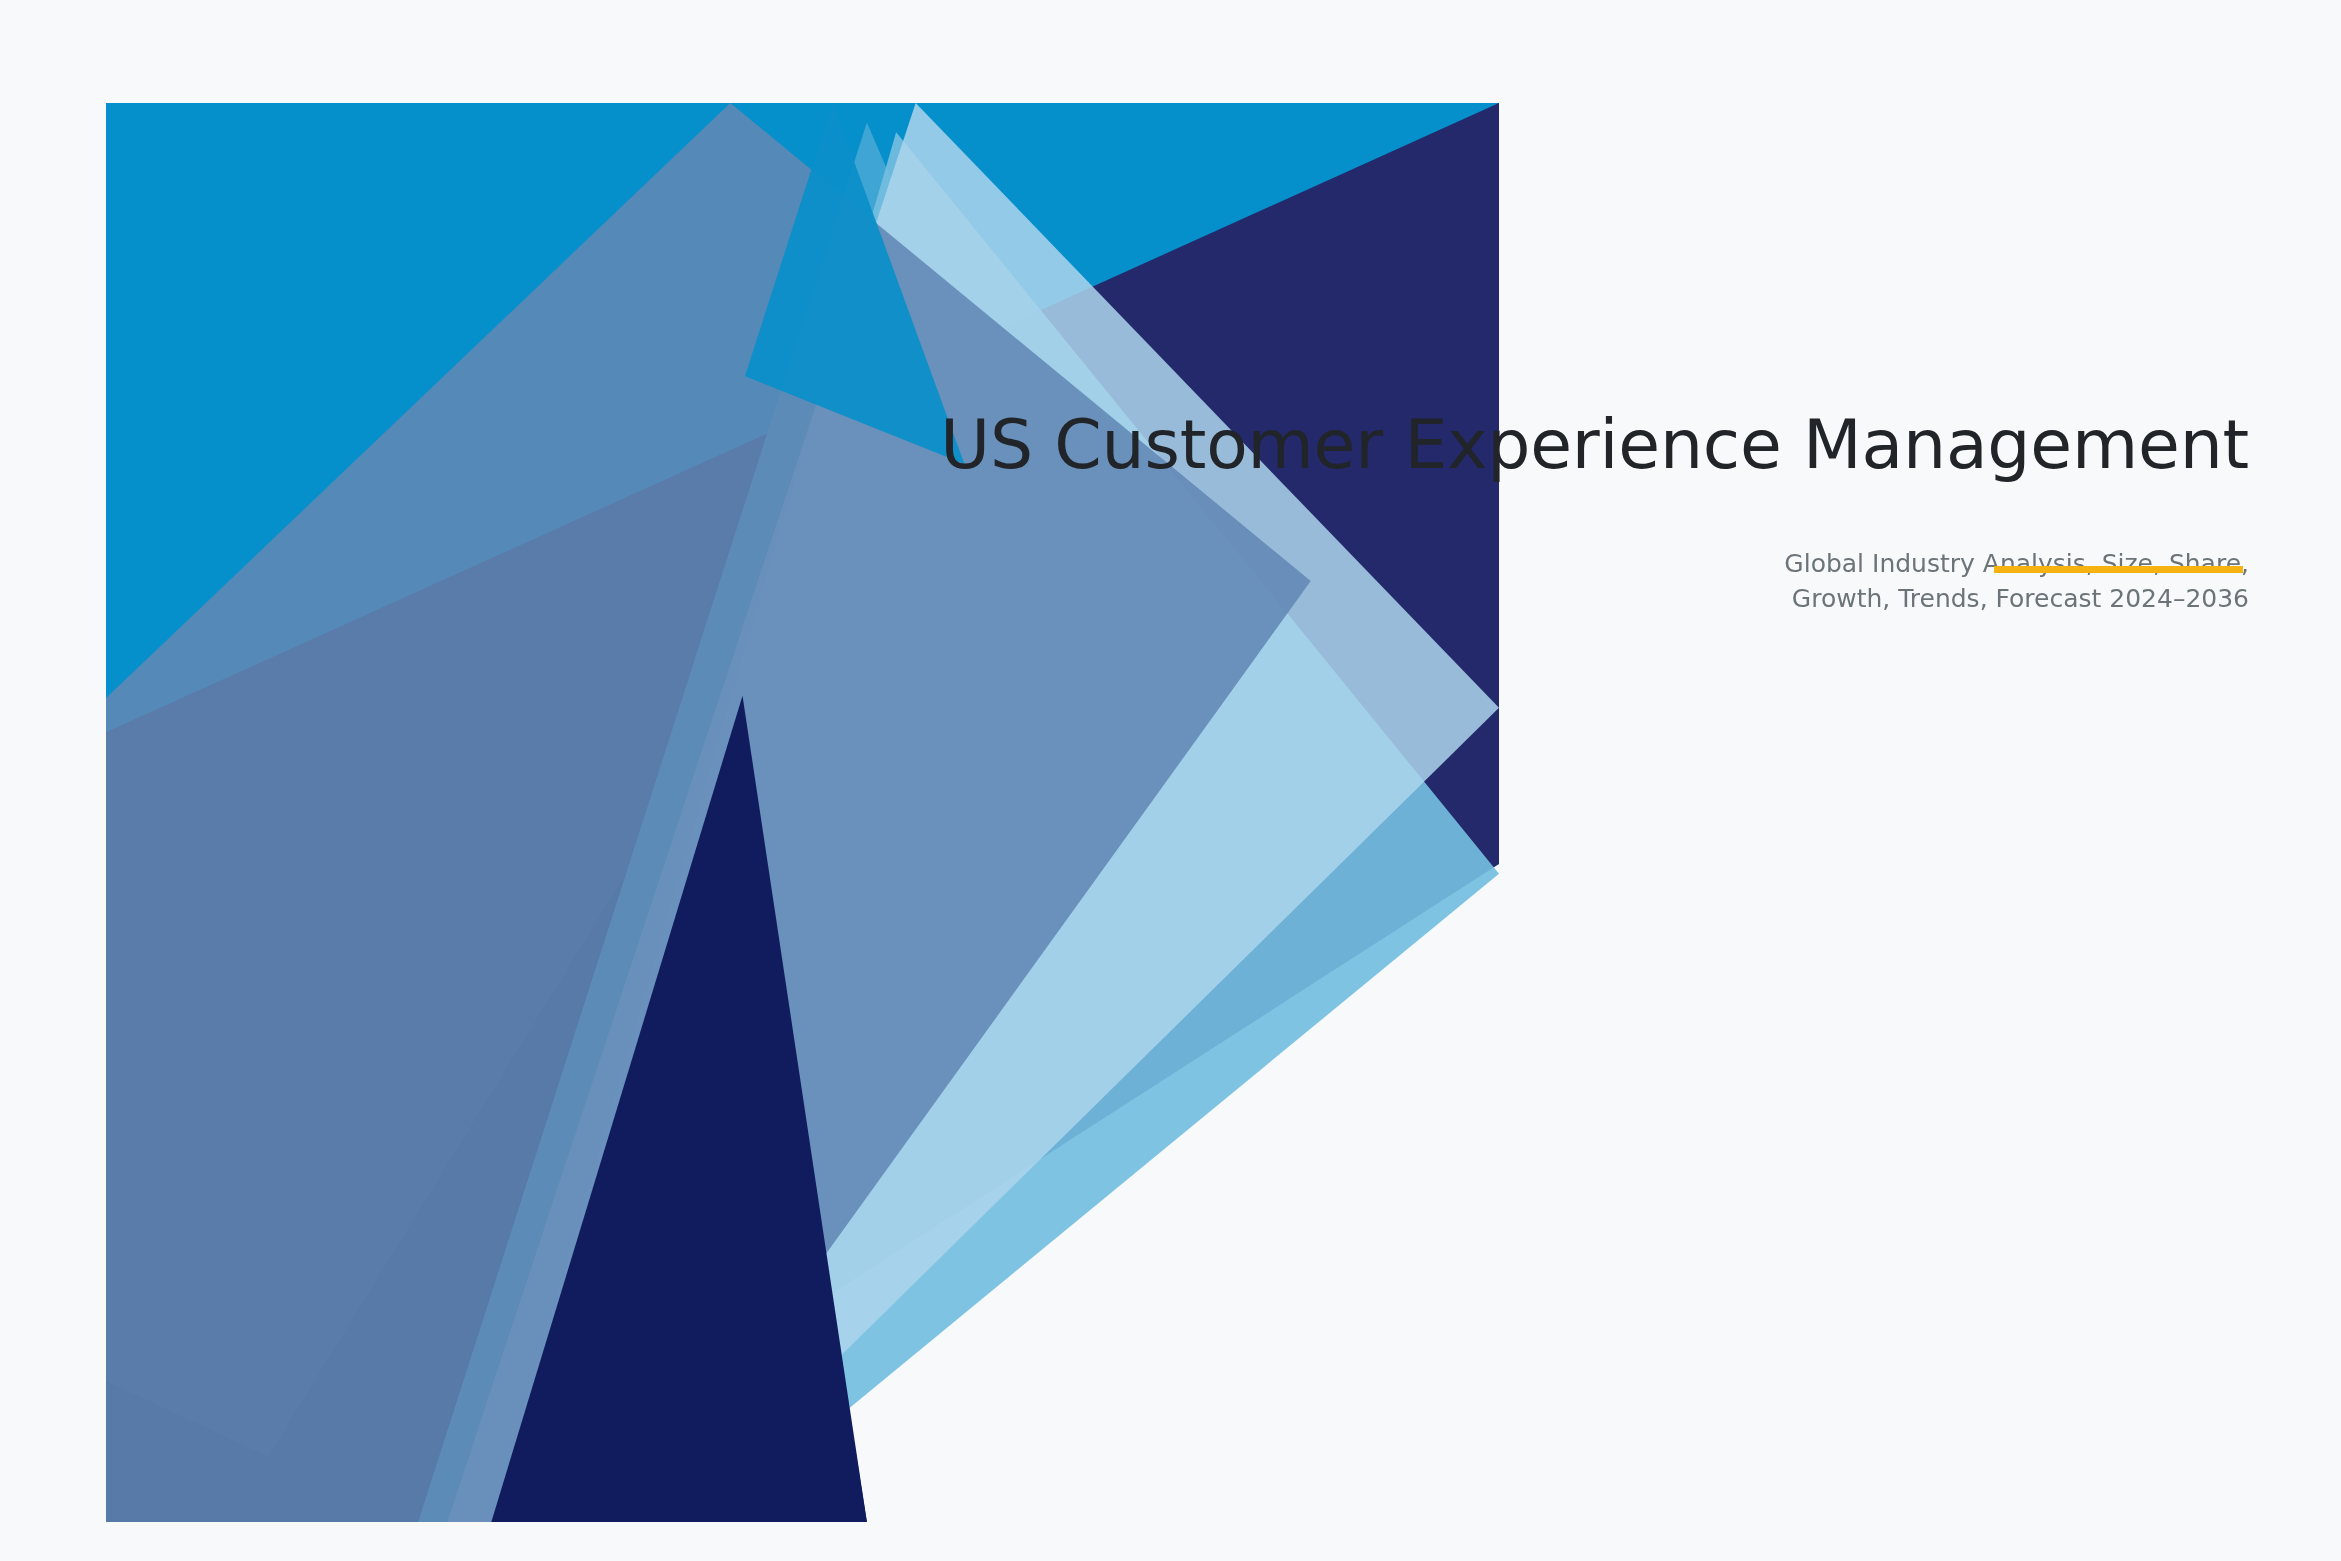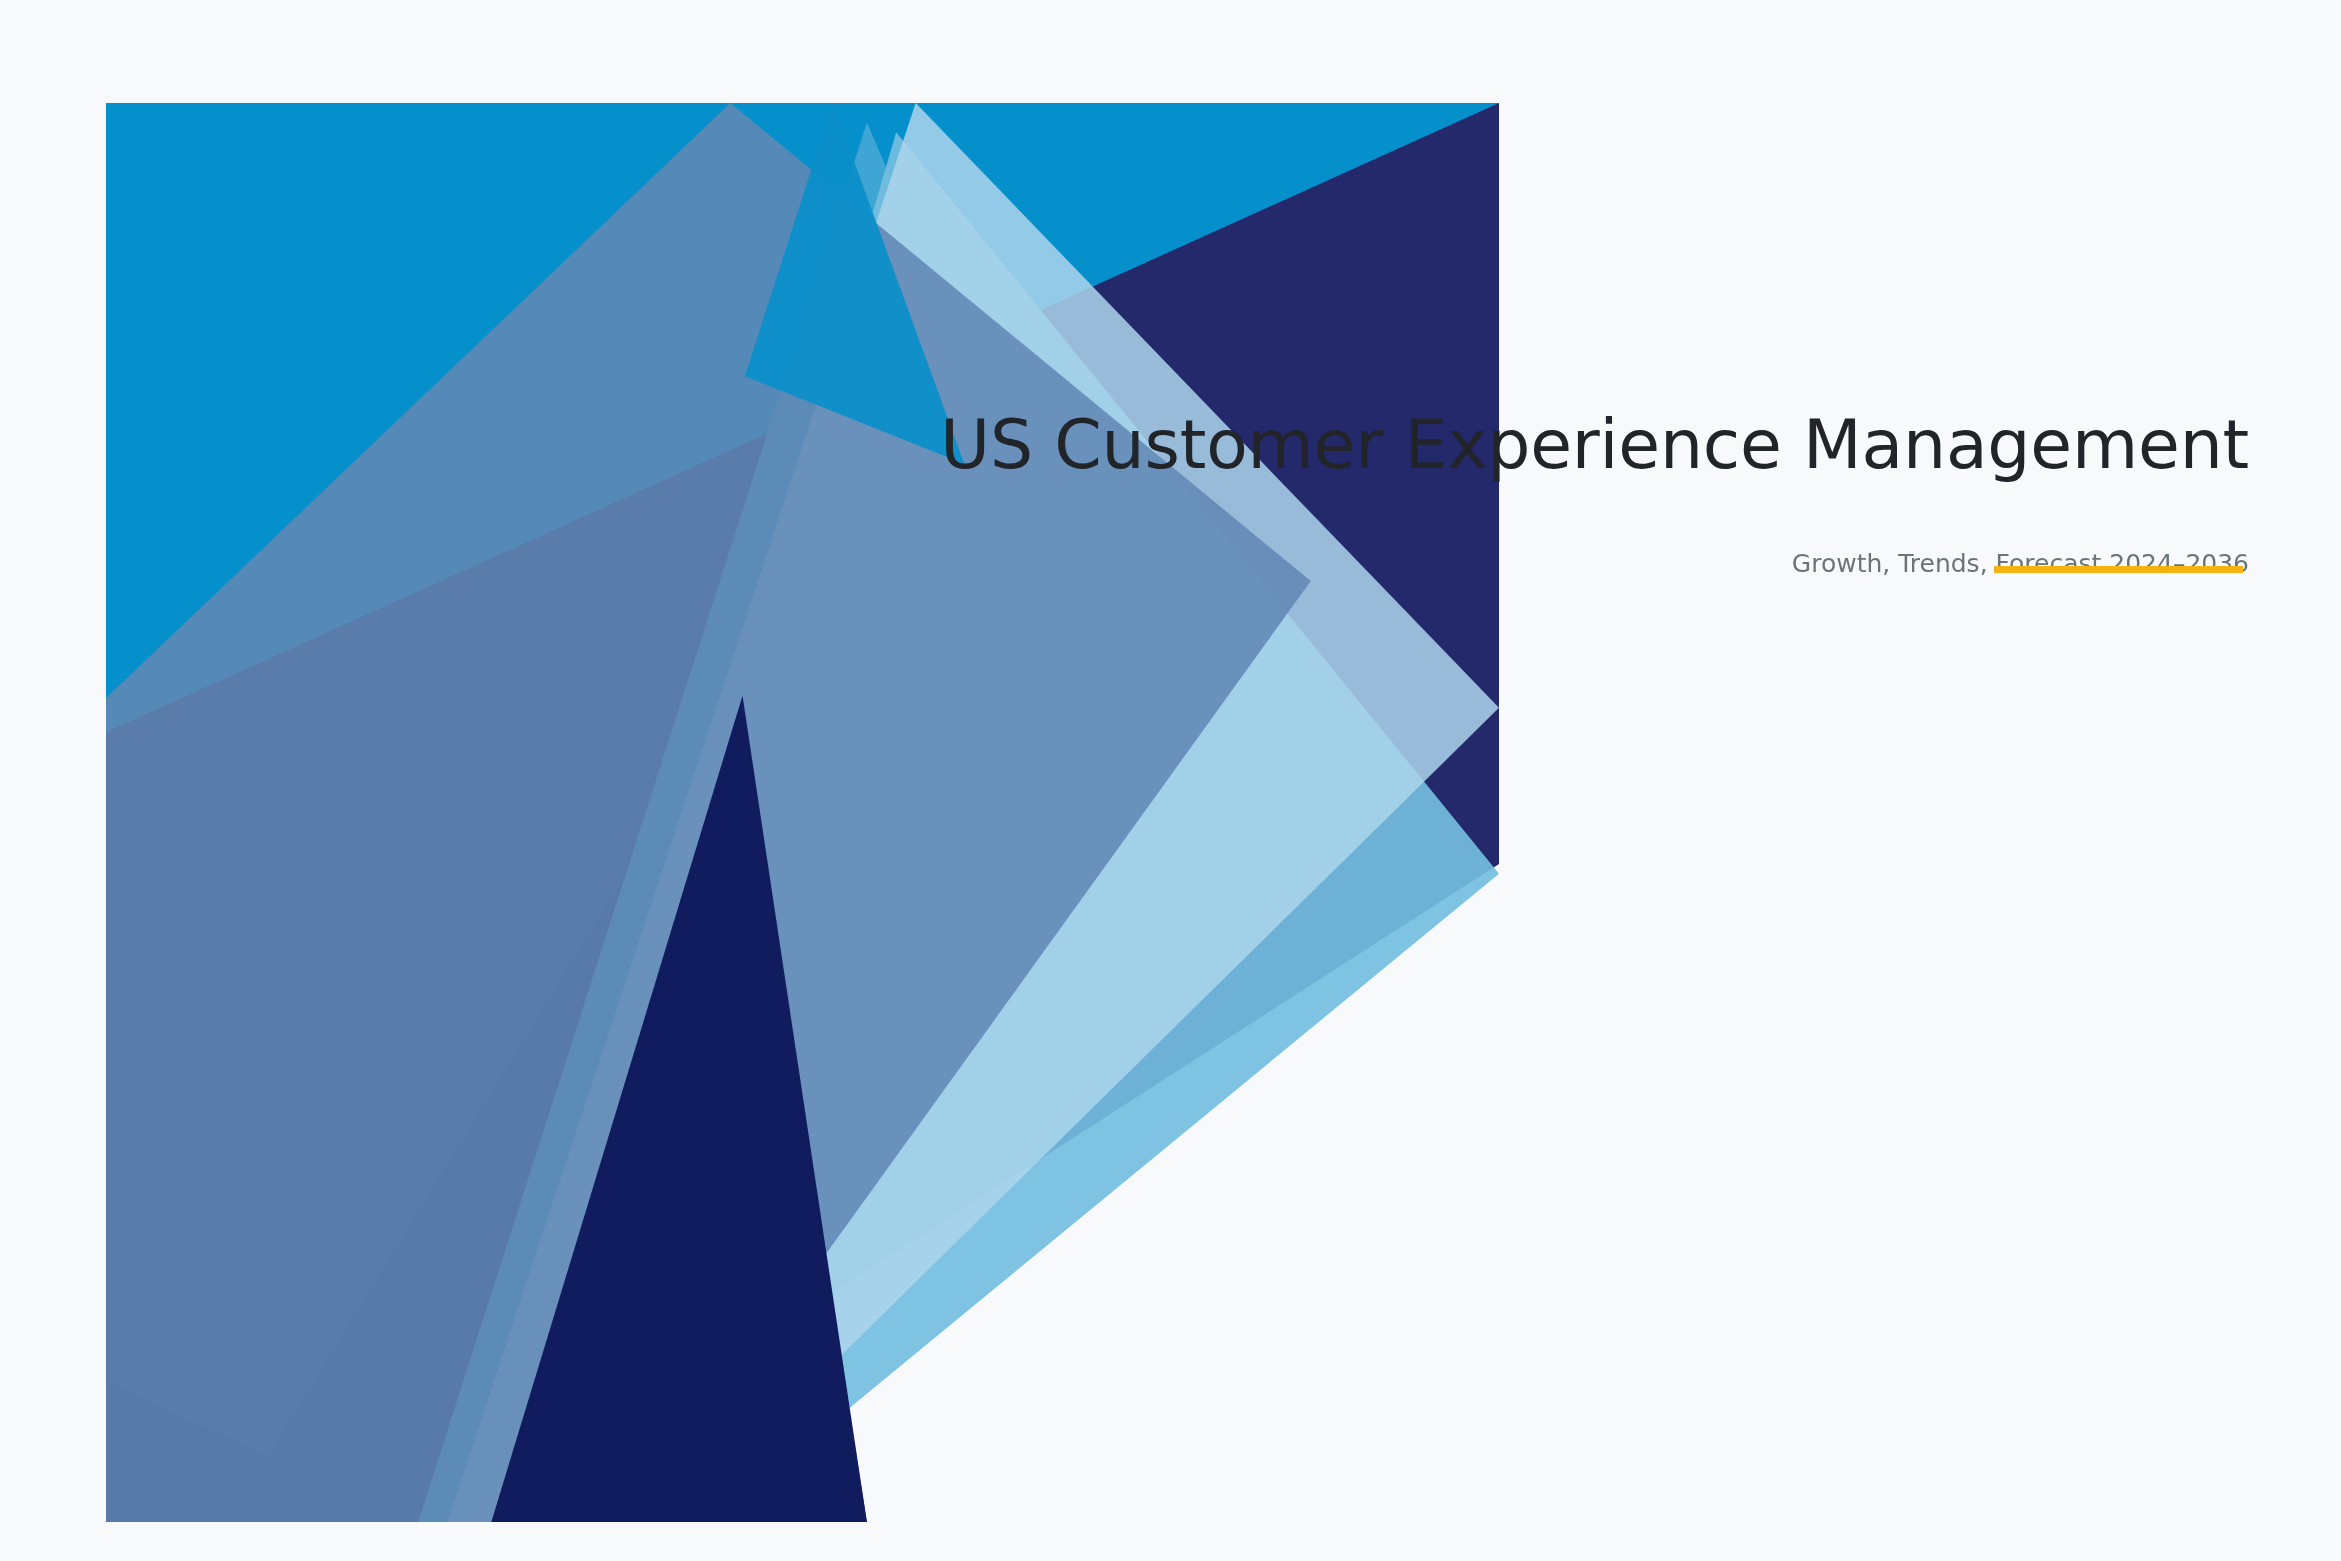--- a/index.html
+++ b/index.html
@@ -109,19 +109,20 @@
   </div>
 
   <div id="text-block">
 
     <div id="title-wrap">
       <span class="title-line">US Customer Experience Management</span>
       <span id="title-accent-rule"></span>
     </div>
 
     <div id="subtitle">
+      <span>Global Industry Analysis, Size, Share,</span>
       <span>Growth, Trends, Forecast 2024–2036</span>
     </div>
 
   </div>
 
 </div>
 
 
 </body></html>

